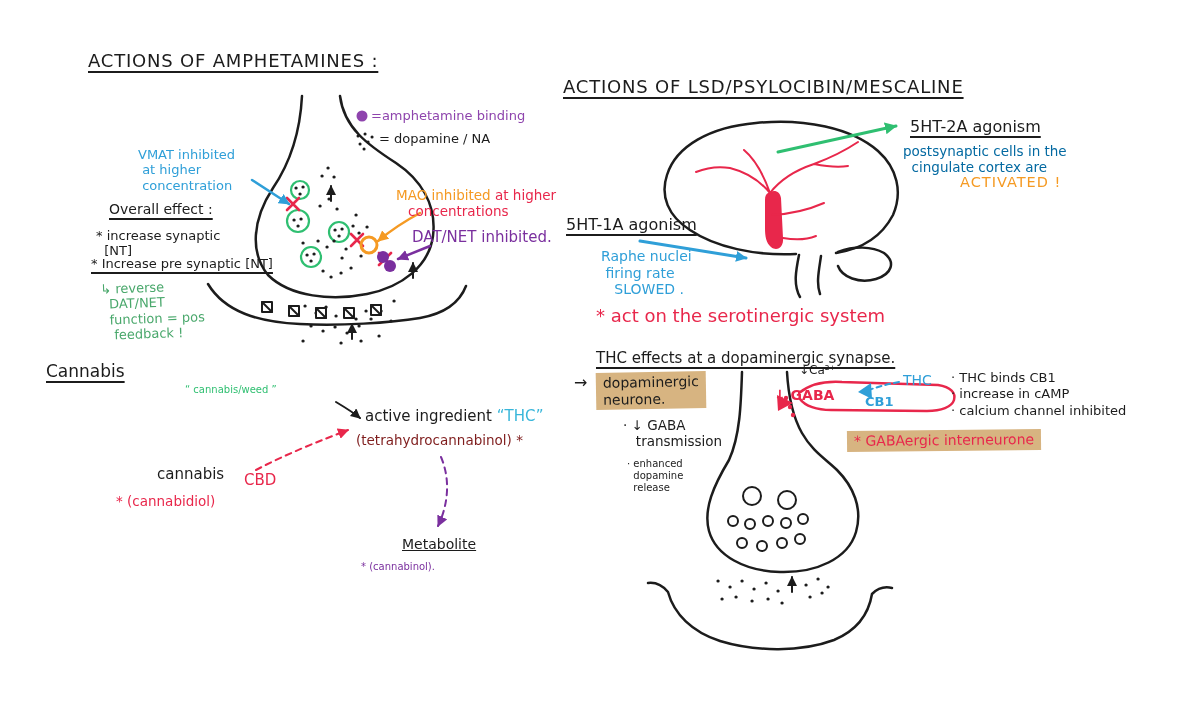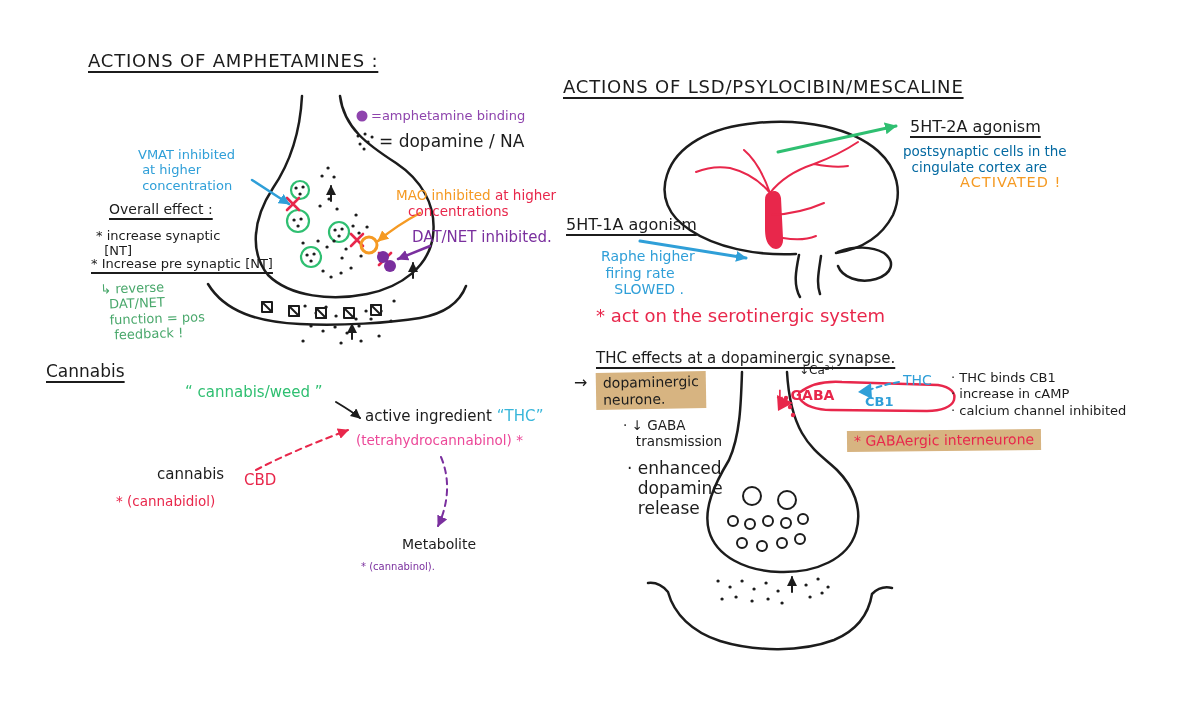--- a/index.html
+++ b/index.html
@@ -138,65 +138,65 @@
         <circle cx="793" cy="415" r="2.2"></circle>
     </g>
     <polygon points="777,395 793,403 778,411" fill="#e8274b" stroke="none"></polygon>
     <path d="M899,382 C888,384 877,387 869,390" stroke="#2f9fd8" stroke-width="2" stroke-dasharray="5 4"></path>
     <polygon points="871,383 858,392 872,399" fill="#2f9fd8" stroke="none"></polygon>
   </g>
 </svg>
 
 <div class="t u" style="left:88px;top:50px;font-size:18px;letter-spacing:.8px;">ACTIONS OF AMPHETAMINES :</div>
 <div class="t" style="left:371px;top:108px;font-size:13px;color:#8e44ad;">=amphetamine binding</div>
-<div class="t" style="left:379px;top:131px;font-size:17px;">= dopamine / NA</div>
+<div class="t" style="left:379px;top:131px;font-size:13px;">= dopamine / NA</div>
 <div class="t" style="left:138px;top:147px;font-size:13px;color:#2f9fd8;">VMAT inhibited
  at higher
  concentration</div>
 <div class="t u" style="left:109px;top:201px;font-size:14px;">Overall effect :</div>
 <div class="t" style="left:96px;top:228px;font-size:13px;">* increase synaptic
   [NT]</div>
 <div class="t u" style="left:91px;top:256px;font-size:13px;">* Increase pre synaptic [NT]</div>
 <div class="t" style="left:101px;top:280px;font-size:13px;color:#4aa86c;transform:rotate(-2deg);">↳ reverse
   DAT/NET
   function = pos
    feedback !</div>
 <div class="t" style="left:396px;top:188px;font-size:13.5px;"><span style="color:#f59a23;">MAO inhibited </span><span style="color:#e8274b;">at higher</span><div style="color:#e8274b;padding-left:12px;">concentrations</div></div>
 <div class="t" style="left:412px;top:229px;font-size:15px;color:#7a2f9e;">DAT/NET inhibited.</div>
 
 <div class="t u" style="left:563px;top:76px;font-size:18px;letter-spacing:.8px;">ACTIONS OF LSD/PSYLOCIBIN/MESCALINE</div>
 <div class="t u" style="left:910px;top:118px;font-size:16px;">5HT-2A agonism</div>
 <div class="t" style="left:903px;top:144px;font-size:13.5px;color:#0369a1;">postsynaptic cells in the
   cingulate cortex are</div>
 <div class="t" style="left:960px;top:174px;font-size:14.5px;color:#f59a23;letter-spacing:1px;">ACTIVATED !</div>
 <div class="t u" style="left:566px;top:216px;font-size:16px;">5HT-1A agonism</div>
-<div class="t" style="left:601px;top:248px;font-size:14px;color:#2f9fd8;">Raphe higher
+<div class="t" style="left:601px;top:248px;font-size:14px;color:#2f9fd8;">Raphe nuclei
  firing rate
    SLOWED .</div>
 <div class="t" style="left:596px;top:305px;font-size:18px;color:#e8274b;">* act on the serotinergic system</div>
 
 <div class="t u" style="left:46px;top:361px;font-size:17px;">Cannabis</div>
-<div class="t" style="left:185px;top:384px;font-size:15px;color:#2fbf71;">“ cannabis/weed ”</div>
+<div class="t" style="left:185px;top:384px;font-size:10px;color:#2fbf71;">“ cannabis/weed ”</div>
 <div class="t" style="left:365px;top:408px;font-size:15px;"><span>active ingredient </span><span style="color:#38b6da;">“THC”</span></div>
-<div class="t" style="left:356px;top:433px;font-size:13.5px;color:#ec4899;">(tetrahydrocannabinol) *</div>
+<div class="t" style="left:356px;top:433px;font-size:13.5px;color:#7f1d1d;">(tetrahydrocannabinol) *</div>
 <div class="t" style="left:157px;top:466px;font-size:15px;">cannabis</div>
 <div class="t" style="left:244px;top:472px;font-size:15px;color:#e8274b;">CBD</div>
 <div class="t" style="left:116px;top:494px;font-size:13.5px;color:#e8274b;">* (cannabidiol)</div>
-<div class="t" style="left:402px;top:536px;font-size:14px;">Metabolite</div>
+<div class="t" style="left:402px;top:536px;font-size:14px;text-decoration:underline;">Metabolite</div>
 <div class="t" style="left:361px;top:561px;font-size:10px;color:#7a2f9e;">* (cannabinol).</div>
 
 <div class="t u" style="left:596px;top:342px;font-size:15px;margin-top:8px;">THC effects at a dopaminergic synapse.</div>
 <div class="t" style="left:574px;top:374px;font-size:16px;">→</div>
 <div class="t hl" style="left:596px;top:372px;font-size:14px;transform:rotate(-1deg);">dopaminergic
 neurone.</div>
 <div class="t b" style="left:726px;top:387px;font-size:14px;color:#e8274b;">↓ GABA</div>
 <div class="t" style="left:799px;top:363px;font-size:12px;">↓Ca²⁺</div>
 <div class="t" style="left:903px;top:372px;font-size:14px;color:#2f9fd8;">THC</div>
 <div class="t b" style="left:817px;top:394px;font-size:13px;color:#2f9fd8;">CB1</div>
 <div class="t" style="left:951px;top:370px;font-size:13px;line-height:1.25;">· THC binds CB1
 · increase in cAMP
 · calcium channel inhibited</div>
 <div class="t hl" style="left:847px;top:430px;font-size:14px;color:#e8274b;transform:rotate(-.6deg);">* GABAergic interneurone</div>
 <div class="t" style="left:623px;top:418px;font-size:13.5px;">· ↓ GABA
    transmission</div>
-<div class="t" style="left:627px;top:458px;font-size:17px;">· enhanced
+<div class="t" style="left:627px;top:458px;font-size:10px;">· enhanced
   dopamine
   release</div>
 
 </body></html>

